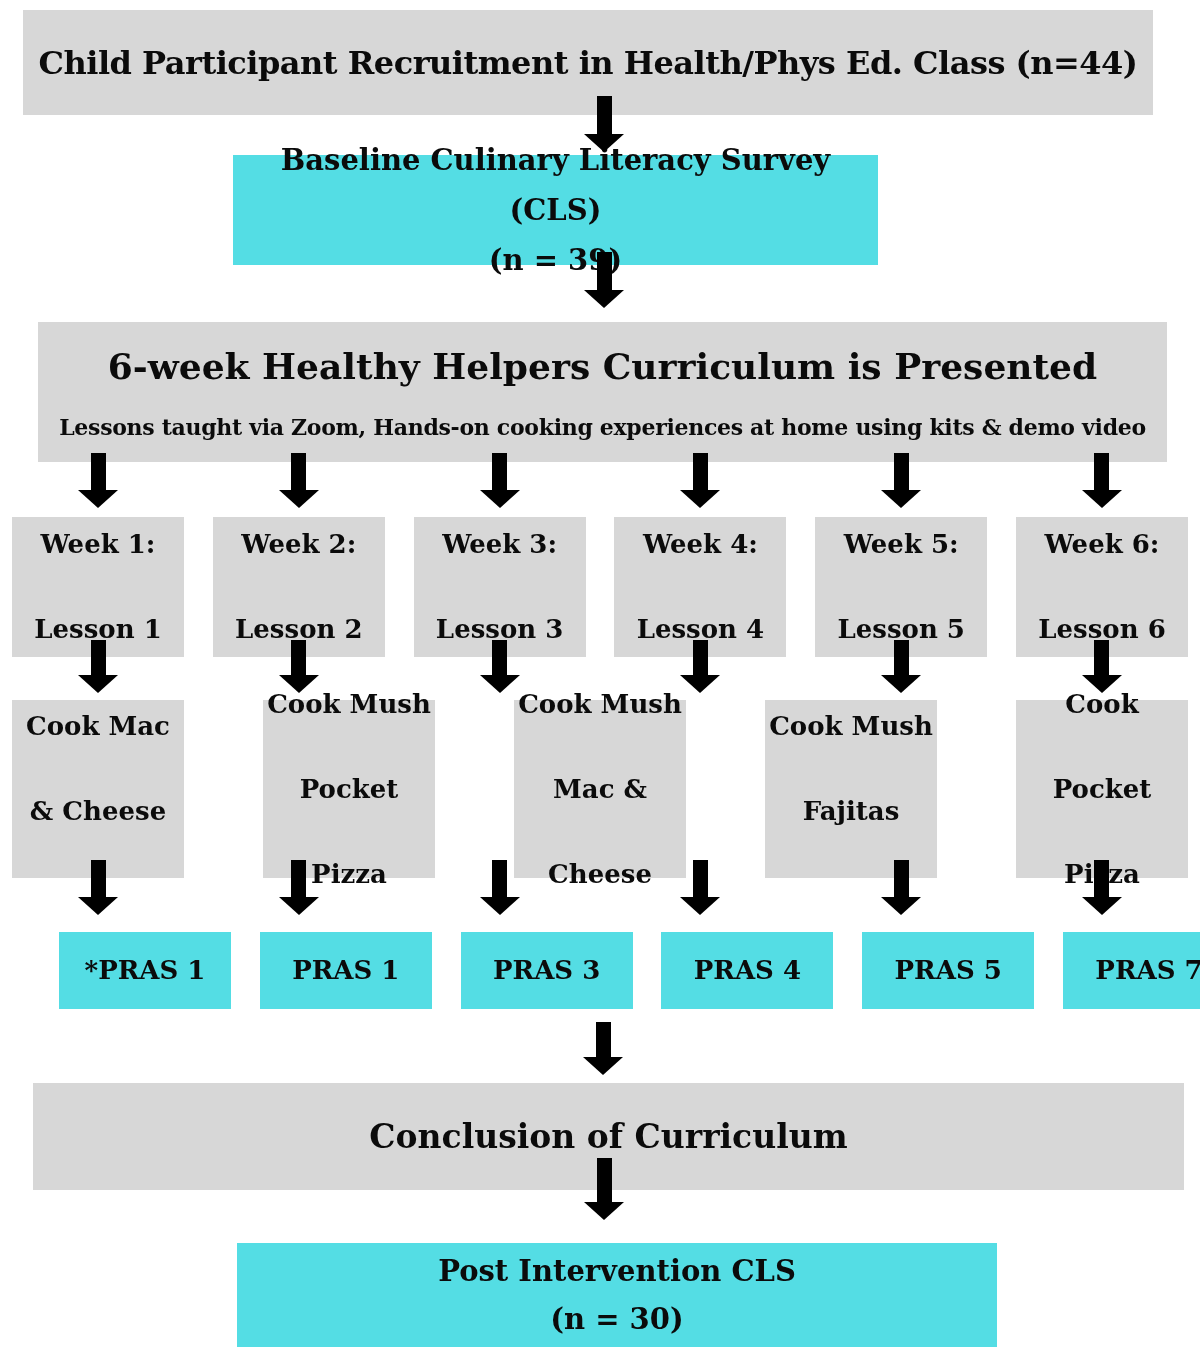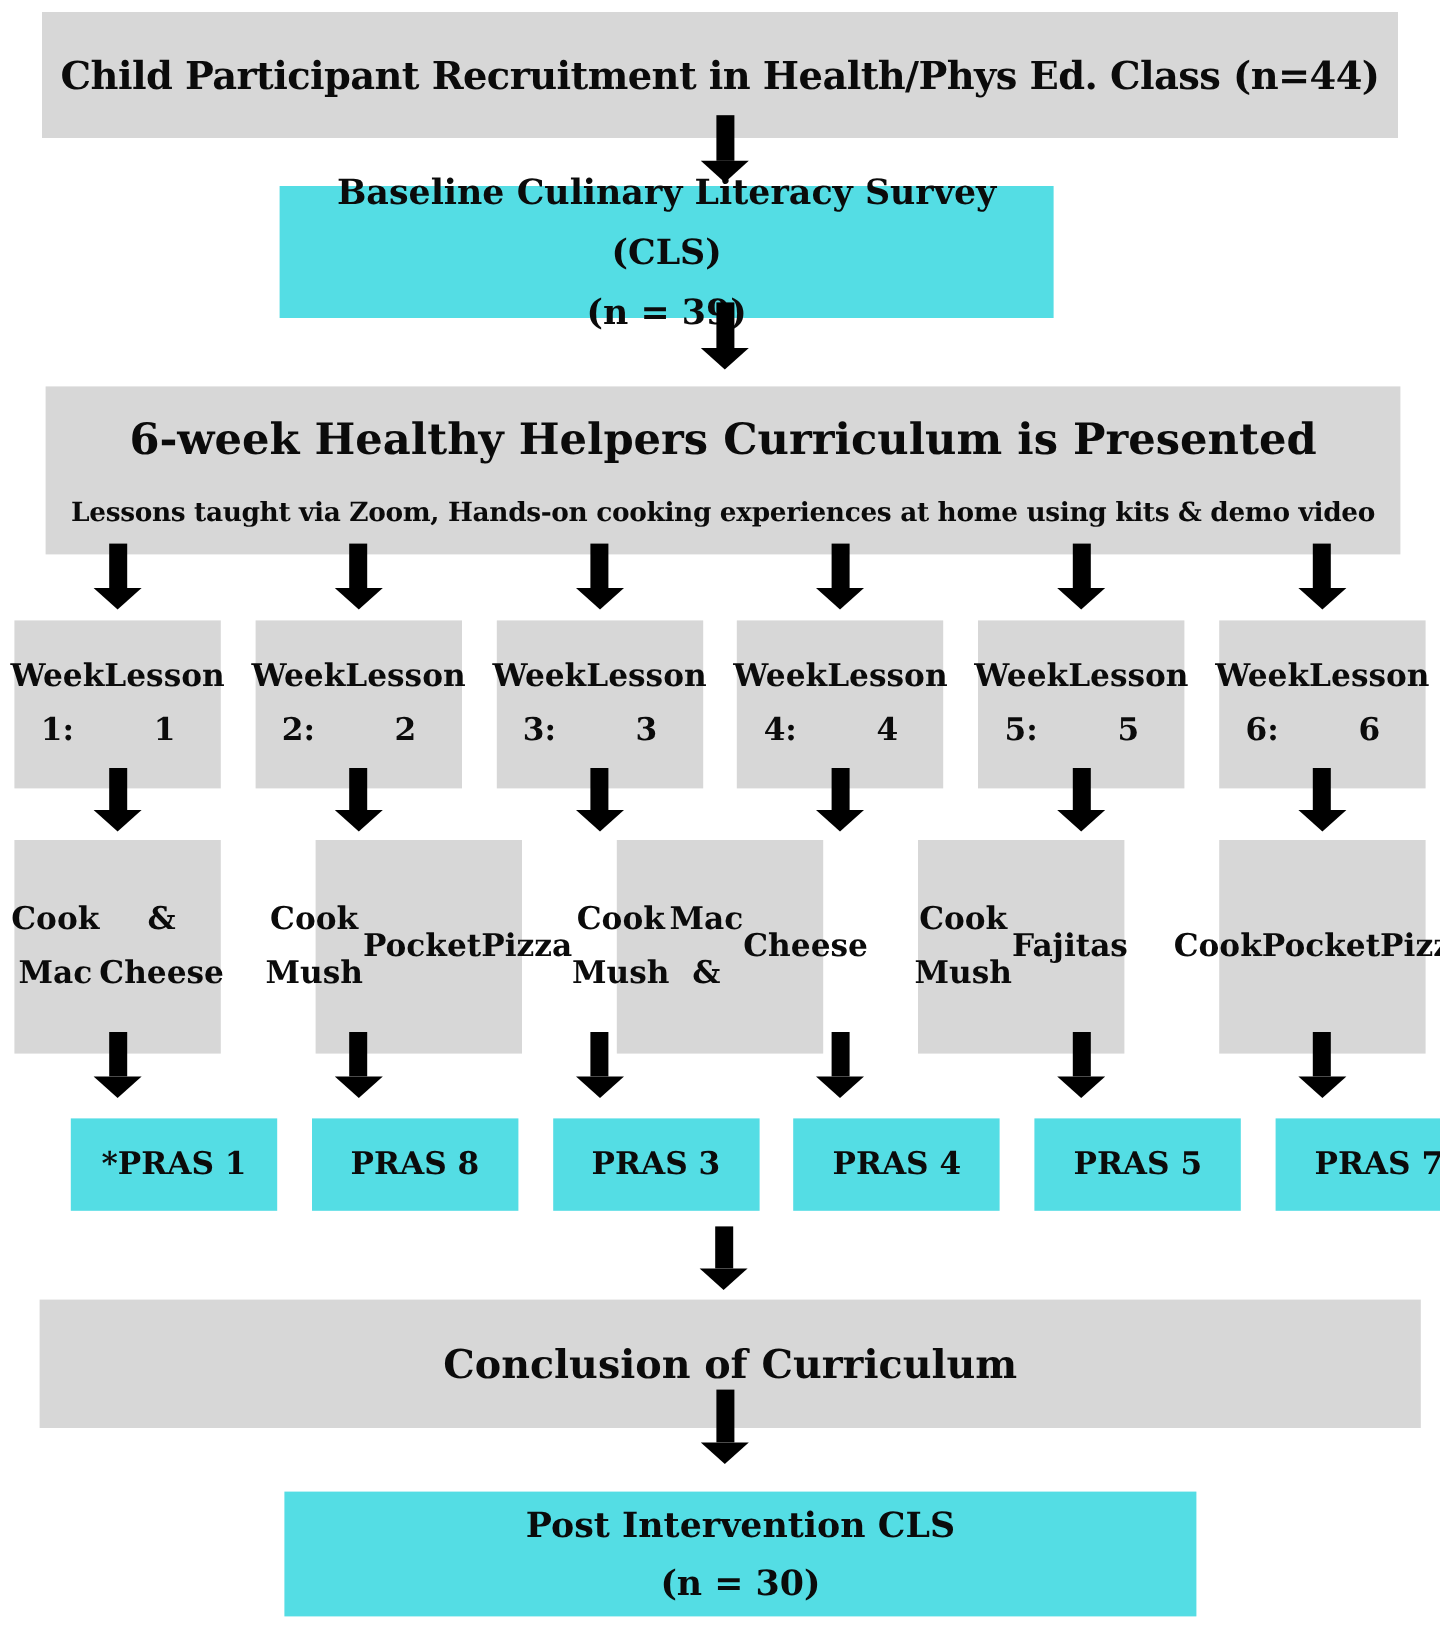--- a/index.html
+++ b/index.html
@@ -6,33 +6,33 @@
   .page{
     position:relative;width:1200px;height:1358px;margin:0 auto;overflow:hidden;
     background:var(--bg,#ffffff);
     font-family:"DejaVu Serif","Liberation Serif",serif;
     font-weight:bold;color:var(--text,#0b0b0b);
   }
   .box{position:absolute;display:flex;flex-direction:column;align-items:center;justify-content:center;text-align:center;box-sizing:border-box;}
   .gray{background:var(--gray,#d7d7d7);}
   .cyan{background:var(--cyan,#54dde4);}
 
-  .recruitment{left:35px;top:10px;width:1130px;height:105px;font-size:32px;letter-spacing:-0.5px;white-space:nowrap;}
+  .recruitment{left:23px;top:10px;width:1130px;height:105px;font-size:32px;letter-spacing:-0.5px;white-space:nowrap;}
   .baseline{left:233px;top:155px;width:645px;height:110px;font-size:29px;line-height:50px;}
   .curriculum{left:38px;top:322px;width:1129px;height:140px;justify-content:flex-start;padding-top:22px;align-items:center;}
   .curriculum .big{font-size:36px;line-height:44px;}
   .curriculum .sub{font-size:22px;line-height:30px;margin-top:24px;letter-spacing:-0.3px;}
   .conclusion{left:33px;top:1083px;width:1151px;height:107px;font-size:33px;}
   .post{left:237px;top:1243px;width:760px;height:104px;font-size:29px;line-height:48px;}
 
   .colrow{position:absolute;left:12px;width:1176px;display:flex;justify-content:space-between;}
   .weeks-row{top:517px;height:140px;}
   .cooks-row{top:700px;height:178px;}
   .pras-row{top:932px;height:77px;margin-left:47px;}
-  .colbox{position:relative;width:172px;height:100%;display:flex;flex-direction:row;align-items:center;justify-content:center;text-align:center;font-size:26px;line-height:45px;box-sizing:border-box;}
+  .colbox{position:relative;width:172px;height:100%;display:flex;flex-direction:column;align-items:center;justify-content:center;text-align:center;font-size:26px;line-height:45px;box-sizing:border-box;gap:40px;}
   .pras-row .colbox{font-size:26px;}
 
   .arrow{display:flex;flex-direction:column;align-items:center;width:40px;z-index:3;}
   .arrow .stem{width:15px;flex:1;background:var(--arrow,#000);}
   .arrow .head{width:0;height:0;border-left:20px solid transparent;border-right:20px solid transparent;border-top:18px solid var(--arrow,#000);}
   .abs{position:absolute;}
   .arrow-row{position:absolute;left:12px;width:1176px;display:flex;justify-content:space-between;z-index:3;}
   .arrow-slot{width:172px;display:flex;justify-content:center;}
 </style>
 </head>
@@ -107,21 +107,21 @@
       <div>Pocket</div>
       <div>Pizza</div>
     </div>
   </div>
 
   <div class="colrow pras-row">
     <div class="colbox cyan">
       <div>*PRAS 1</div>
     </div>
     <div class="colbox cyan">
-      <div>PRAS 8</div>
+      <div>PRAS 1</div>
     </div>
     <div class="colbox cyan">
       <div>PRAS 3</div>
     </div>
     <div class="colbox cyan">
       <div>PRAS 4</div>
     </div>
     <div class="colbox cyan">
       <div>PRAS 5</div>
     </div>

